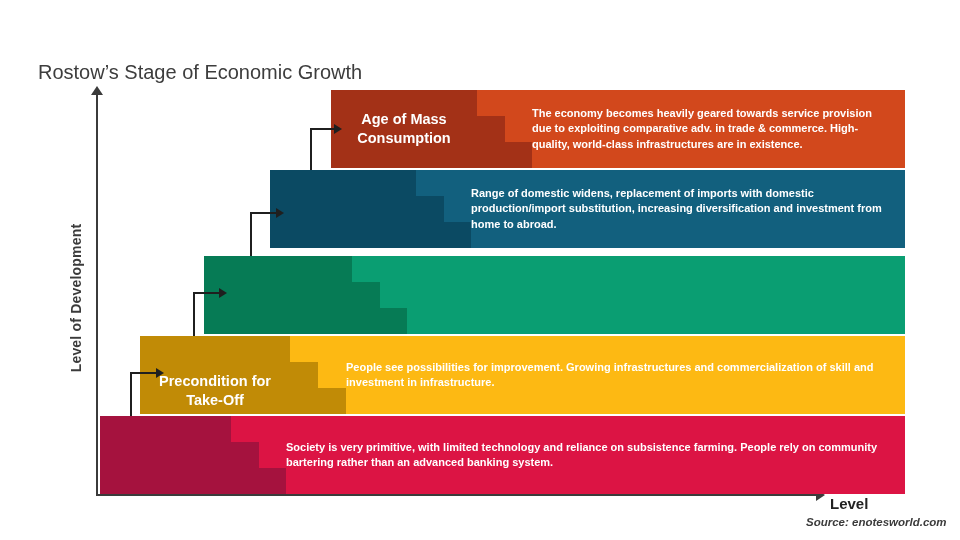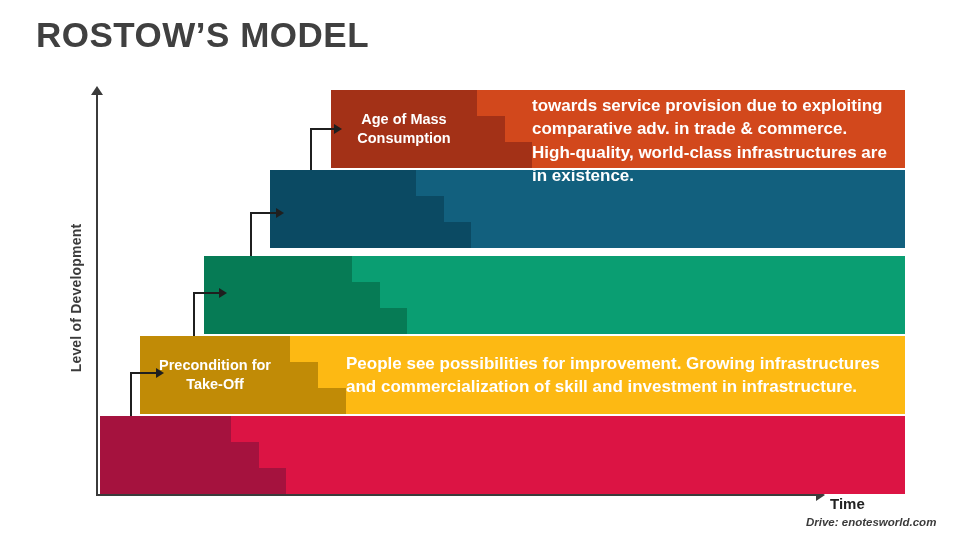--- a/index.html
+++ b/index.html
@@ -75,21 +75,21 @@
     text-align:center;
     color:#ffffff;font-weight:bold;font-size:14.5px;
     line-height:1.28;
     z-index:3;
     padding:0 6px;
     box-sizing:border-box;
   }
   .stage .desc{
     position:absolute;top:0;height:100%;
     display:flex;align-items:center;
-    color:#ffffff;font-weight:bold;font-size:17px;
+    color:#ffffff;font-weight:bold;font-size:11px;
     line-height:1.38;
     z-index:3;
     box-sizing:border-box;
     padding-right:12px;
   }
   .steps{position:absolute;top:0;left:0;height:100%;z-index:2;}
   .steps span{position:absolute;bottom:0;}
 
   
   .arrow{position:absolute;z-index:6;}
@@ -101,53 +101,54 @@
     border-top:5px solid transparent;
     border-bottom:5px solid transparent;
     border-left:8px solid #1f1f1f;
   }
 </style>
 </head>
 <body>
 
 <div class="canvas">
 
-  <div class="title">ROSTOW’S MODEL</div>
+  <div class="subtitle">Rostow’s Stage of Economic Growth</div>
 
   <div class="y-axis"></div>
   <div class="y-axis-head"></div>
   <div class="x-axis"></div>
   <div class="x-axis-head"></div>
   <div class="y-label">Level of Development</div>
-  <div class="x-label">Time</div>
-  <div class="source">Drive: enotesworld.com</div>
+  <div class="x-label">Level</div>
+  <div class="source">Source: enotesworld.com</div>
 
   <div class="stage" style="left:100px;top:416px;width:805px;">
     <div class="band" style="background:#DC1444;"></div>
     <div class="steps" style="width:186px;">
       <span style="left:0;width:131px;height:78px;background:#A5123E;"></span>
       <span style="left:131px;width:28px;height:52px;background:#A5123E;"></span>
       <span style="left:159px;width:27px;height:26px;background:#A5123E;"></span>
     </div>
+    <div class="desc" style="left:186px;width:619px;">Society is very primitive, with limited technology and reliance on subsistence farming. People rely on community bartering rather than an advanced banking system.</div>
   </div>
 
   <div class="arrow" style="left:130px;top:372px;width:34px;height:44px;">
     <div class="v" style="height:44px;"></div>
     <div class="h" style="width:26px;"></div>
     <div class="tip" style="left:26px;"></div>
   </div>
 
   <div class="stage" style="left:140px;top:336px;width:765px;">
     <div class="band" style="background:#FDB913;"></div>
     <div class="steps" style="width:206px;">
       <span style="left:0;width:150px;height:78px;background:#C18B06;"></span>
       <span style="left:150px;width:28px;height:52px;background:#C18B06;"></span>
       <span style="left:178px;width:28px;height:26px;background:#C18B06;"></span>
     </div>
-    <div class="label" style="width:150px;">Precondition for Take-Off</div>
+    <div class="label" style="width:150px;margin-top:16px;">Precondition for Take-Off</div>
     <div class="desc" style="left:206px;width:559px;">People see possibilities for improvement. Growing infrastructures and commercialization of skill and investment in infrastructure.</div>
   </div>
 
   <div class="arrow" style="left:193px;top:292px;width:34px;height:44px;">
     <div class="v" style="height:44px;"></div>
     <div class="h" style="width:26px;"></div>
     <div class="tip" style="left:26px;"></div>
   </div>
 
   <div class="stage" style="left:204px;top:256px;width:701px;">
@@ -165,20 +166,21 @@
     <div class="tip" style="left:26px;"></div>
   </div>
 
   <div class="stage" style="left:270px;top:170px;width:635px;">
     <div class="band" style="background:#12607E;"></div>
     <div class="steps" style="width:201px;">
       <span style="left:0;width:146px;height:78px;background:#0B4A63;"></span>
       <span style="left:146px;width:28px;height:52px;background:#0B4A63;"></span>
       <span style="left:174px;width:27px;height:26px;background:#0B4A63;"></span>
     </div>
+    <div class="desc" style="left:201px;width:434px;">Range of domestic widens, replacement of imports with domestic production/import substitution, increasing diversification and investment from home to abroad.</div>
   </div>
 
   <div class="arrow" style="left:310px;top:128px;width:34px;height:42px;">
     <div class="v" style="height:42px;"></div>
     <div class="h" style="width:24px;"></div>
     <div class="tip" style="left:24px;"></div>
   </div>
 
   <div class="stage" style="left:331px;top:90px;width:574px;">
     <div class="band" style="background:#D2481C;"></div>

